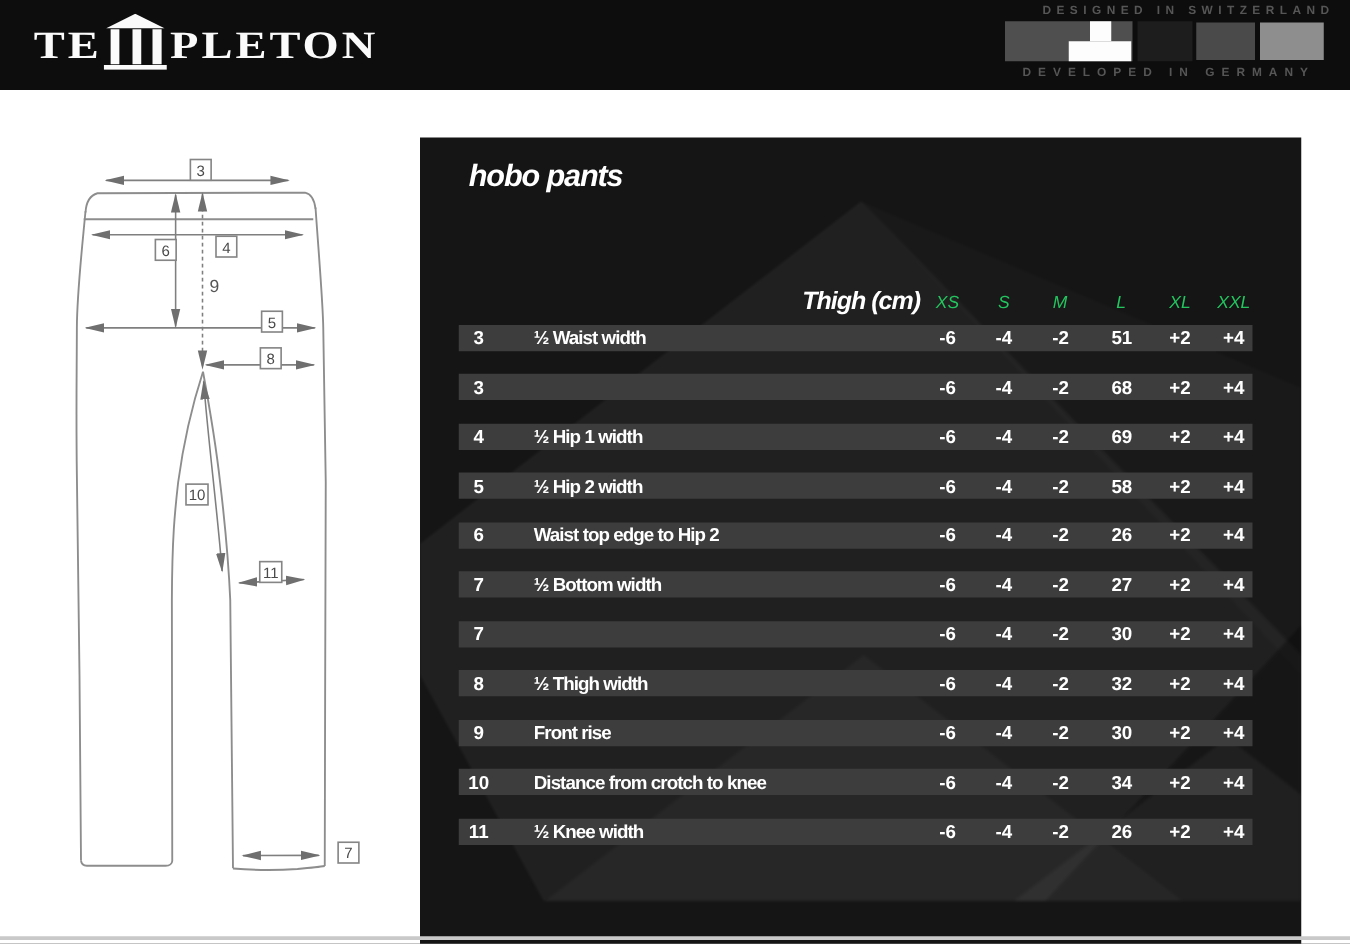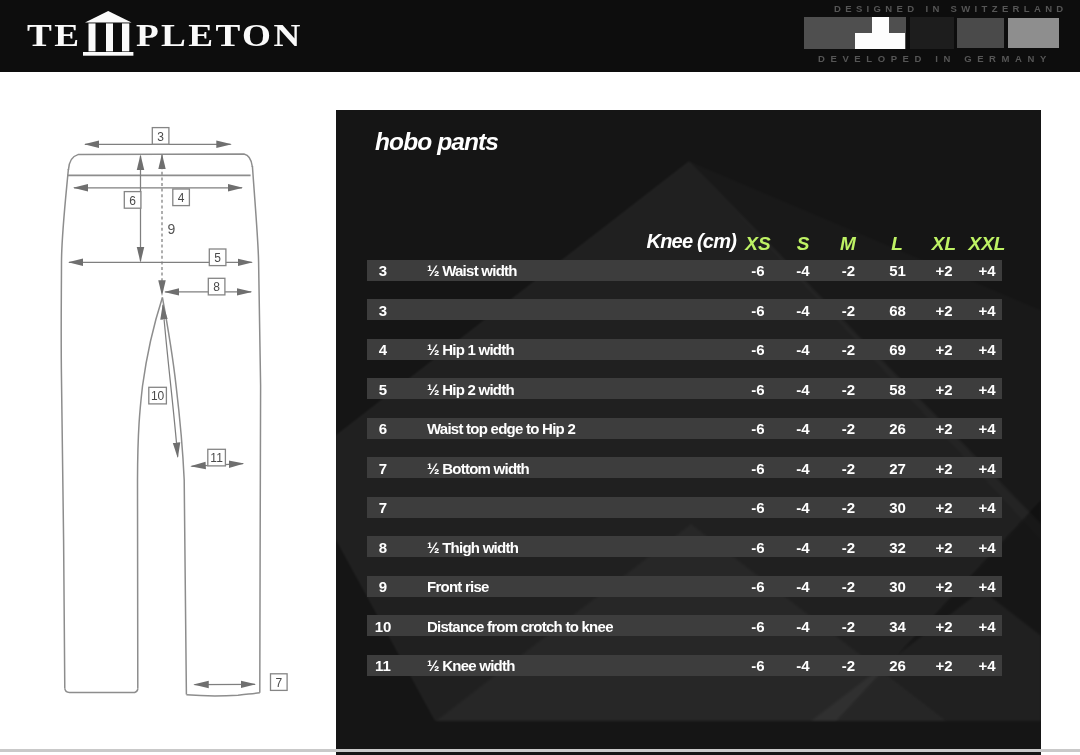--- a/index.html
+++ b/index.html
@@ -8,21 +8,21 @@
   
   #hdr{left:0;top:0;width:1080px;height:72px;background:#0d0d0d;}
   #logoTE{left:27px;top:20.0px;font-family:"Liberation Serif",serif;font-weight:bold;font-size:31px;letter-spacing:2px;color:#fafafa;line-height:31px;transform:scaleX(1.2);transform-origin:0 0;}
   #logoPL{left:136px;top:20.0px;font-family:"Liberation Serif",serif;font-weight:bold;font-size:31px;letter-spacing:2px;color:#fafafa;line-height:31px;transform:scaleX(1.2);transform-origin:0 0;}
   .smalltxt{color:#565656;font-size:9.5px;font-weight:bold;white-space:nowrap;}
   
   .blk{position:absolute;}
   
   #panel{left:336px;top:110px;width:705px;height:730px;background:#151515;overflow:hidden;}
   #title{left:39px;top:17.5px;font-size:24.5px;font-weight:bold;font-style:italic;color:#fff;letter-spacing:-0.9px;}
-  .colhead{position:absolute;top:3px;width:60px;text-align:center;font-weight:bold;font-style:italic;color:#bef264;font-size:19px;}
+  .colhead{position:absolute;top:3px;width:60px;text-align:center;font-weight:normal;font-style:italic;color:#22c55e;font-size:14px;}
   .row{position:absolute;left:31px;width:635px;height:21px;background:#3d3d3d;}
   .rnum{position:absolute;left:0px;top:2.5px;width:32px;text-align:center;font-weight:bold;font-size:15px;color:#fff;}
   .rdesc{position:absolute;left:60px;top:2.5px;font-weight:bold;font-size:15px;letter-spacing:-0.75px;color:#ffffff;white-space:nowrap;}
   .val{position:absolute;top:2.5px;width:40px;text-align:center;font-weight:bold;font-size:15px;color:#fff;}
   .v1{left:371px}.v2{left:416px}.v3{left:461.5px}.v4{left:510.5px}.v5{left:557px}.v6{left:600px}
   #btline{left:0;top:749px;width:1080px;height:2.5px;background:#c9c9c9;}
 </style>
 </head>
 <body>
 <div class="abs" id="hdr"></div>
@@ -109,21 +109,21 @@
 <div class="abs" id="panel">
   <svg class="abs" style="left:0;top:0;filter:blur(1.2px)" width="705" height="611" viewBox="0 0 705 611">
     <polygon points="353,51 0,325 0,430 99,611 896,611" fill="#ffffff" opacity="0.05"></polygon>
     <polygon points="353,51 705,200 705,430" fill="#ffffff" opacity="0.02"></polygon>
     <polygon points="705,390 705,611 500,611" fill="#000000" opacity="0.3"></polygon>
     <polygon points="646,480 475,611 815,611" fill="#ffffff" opacity="0.045"></polygon>
     <polygon points="355,414 100,611 610,611" fill="#ffffff" opacity="0.03"></polygon>
   </svg>
   <span class="abs" id="title">hobo pants</span>
   <div class="abs" style="left:0;top:120px;width:705px;height:24px;">
-    <span class="abs" style="right:305px;top:0;font-size:20px;font-weight:bold;font-style:italic;color:#fff;letter-spacing:-0.8px;white-space:nowrap;">Knee (cm)</span>
+    <span class="abs" style="right:305px;top:0;font-size:20px;font-weight:bold;font-style:italic;color:#fff;letter-spacing:-0.8px;white-space:nowrap;">Thigh (cm)</span>
     <span class="colhead" style="left:392px">XS</span>
     <span class="colhead" style="left:437px">S</span>
     <span class="colhead" style="left:482px">M</span>
     <span class="colhead" style="left:531px">L</span>
     <span class="colhead" style="left:578px">XL</span>
     <span class="colhead" style="left:621px">XXL</span>
   </div>
   <div class="row" style="top:149.8px">
       <span class="rnum">3</span>
       <span class="rdesc">½ Waist width</span>

